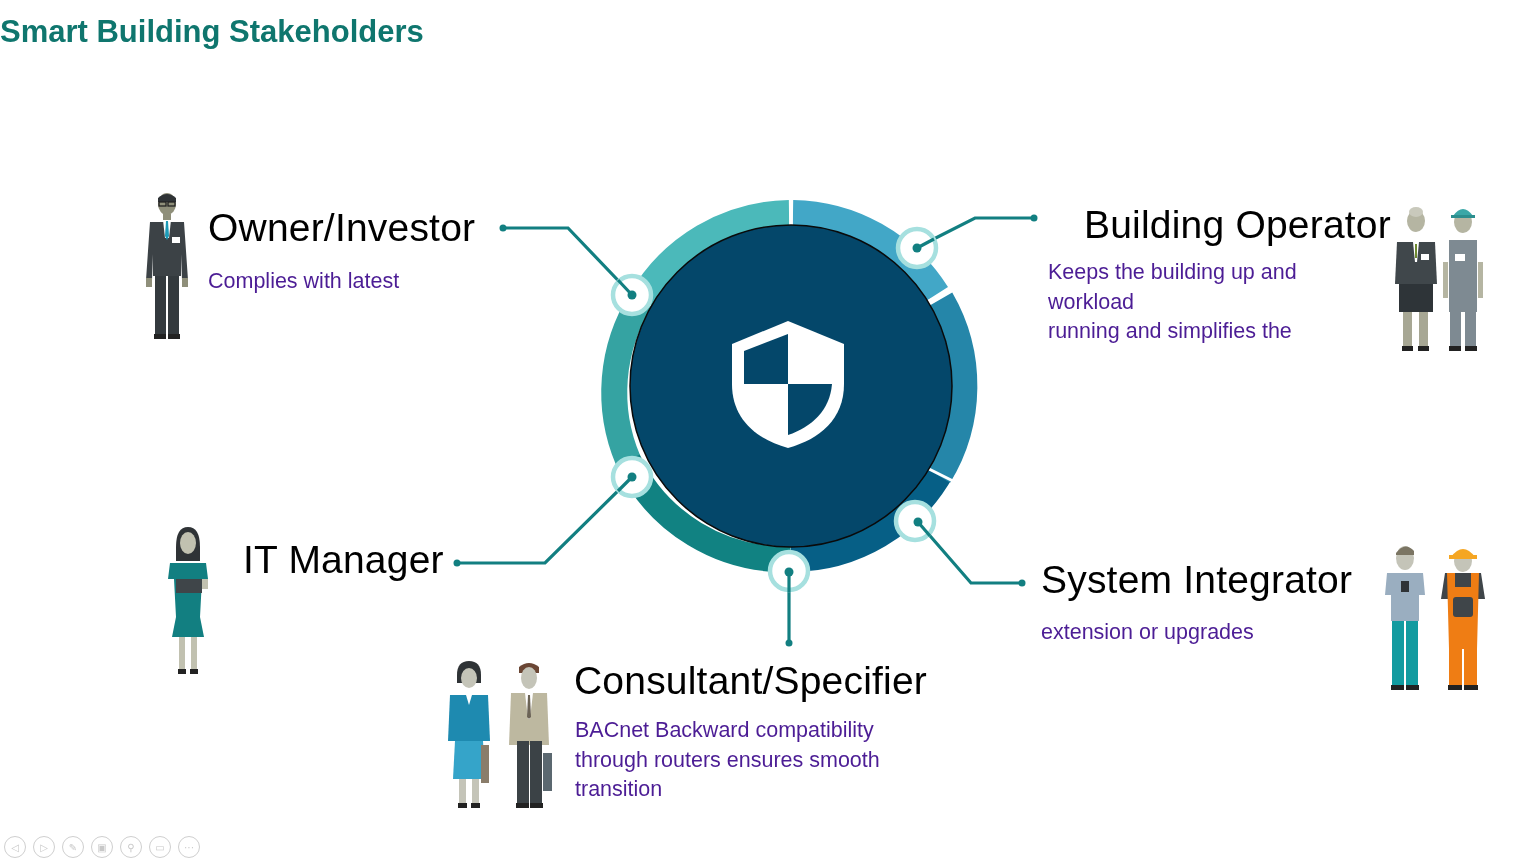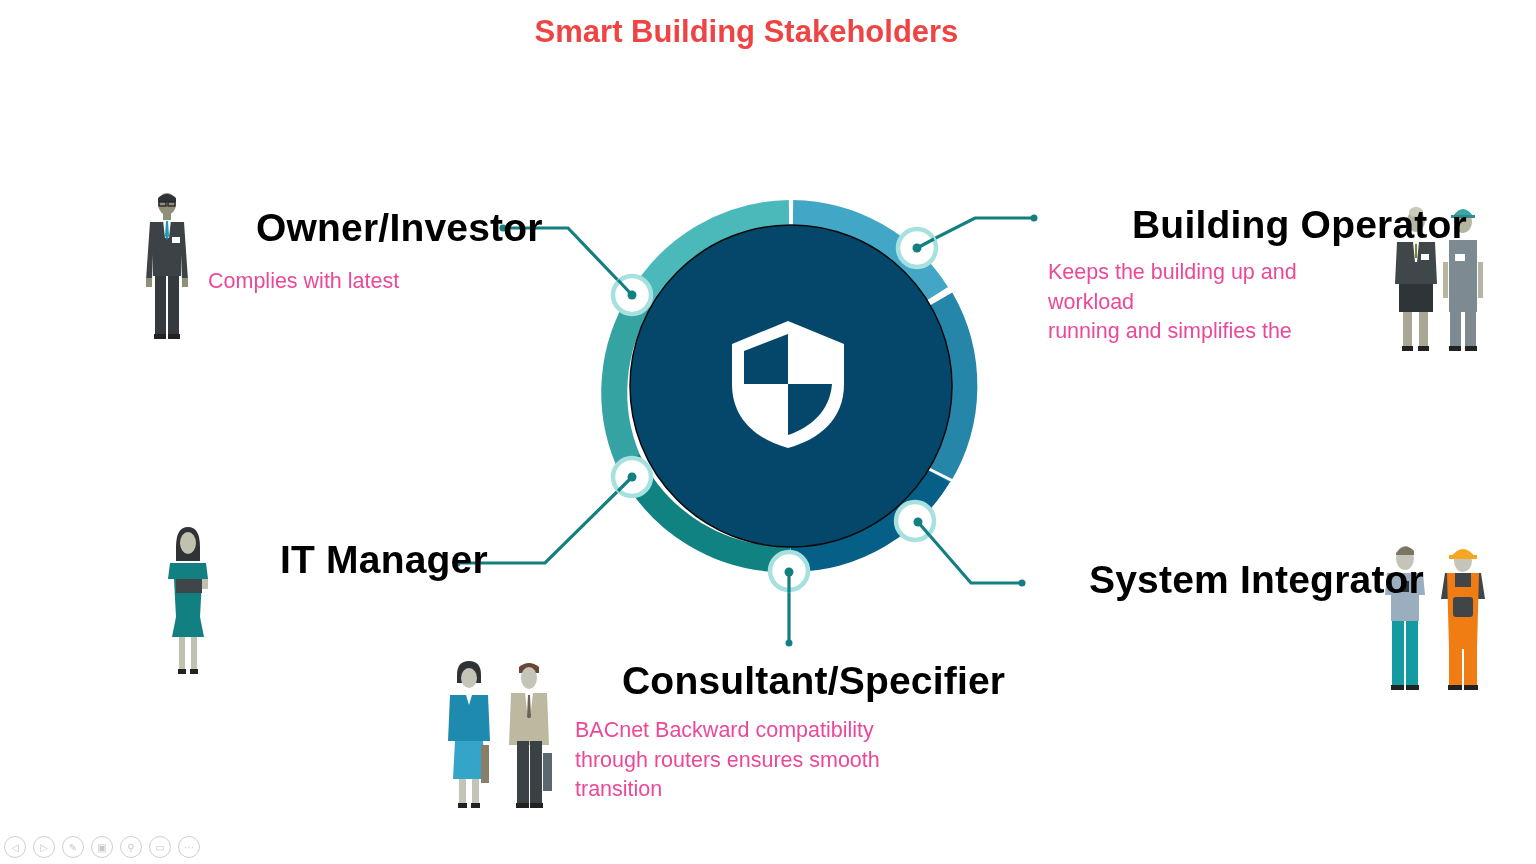--- a/index.html
+++ b/index.html
@@ -1,19 +1,19 @@
 <!DOCTYPE html>
 <html><head>
 <meta charset="utf-8">
 <style>
   html, body { margin:0; padding:0; }
   body { width:1536px; height:864px; background:#ffffff; position:relative; overflow:hidden; font-family:"Liberation Sans", sans-serif; }
-  .title { position:absolute; left:0; width:1493px; top:14px; text-align:center; font-size:31px; font-weight:bold; color:#ef4444; }
-  .stake-title { position:absolute; font-size:39px; font-weight:bold; color:#000; white-space:nowrap; letter-spacing:0.2px;margin-left:48px; }
-  .stake-desc { position:absolute; font-size:21.5px; color:#ec4899; line-height:29.5px; }
+  .title { position:absolute; left:0; width:1493px; top:14px; font-size:31px; font-weight:bold; color:#0f766e; }
+  .stake-title { position:absolute; font-size:39px; font-weight:normal; color:#000; white-space:nowrap; letter-spacing:0.2px; }
+  .stake-desc { position:absolute; font-size:21.5px; color:#4c1d95; line-height:29.5px; }
   .stake-desc span { display:block; white-space:nowrap; }
   svg.overlay { position:absolute; left:0; top:0; }
   .fig { position:absolute; }
   .controls { position:absolute; left:4px; top:836px; display:flex; gap:7px; }
   .ctl { width:22px; height:22px; border:1.3px solid #cfcfcf; border-radius:50%; box-sizing:border-box; display:flex; align-items:center; justify-content:center; color:#c8c8c8; font-size:10px; }
 </style>
 </head>
 <body>
 
 <div class="title">Smart Building Stakeholders</div>
@@ -148,21 +148,21 @@
     <path d="M10 20 Q10 0 22 0 Q34 0 34 20 L34 34 L10 34 Z" fill="#2f3336"></path>
     <ellipse cx="22" cy="16" rx="8" ry="11" fill="#c1c1b0"></ellipse>
     <path d="M4 36 L40 36 L42 52 L36 52 L34 90 L38 110 L6 110 L10 90 L8 52 L2 52 Z" fill="#127f81"></path>
     <rect x="10" y="52" width="26" height="14" fill="#3f4549"></rect>
     <rect x="36" y="52" width="6" height="10" fill="#c1c1b0"></rect>
     <rect x="13" y="110" width="6" height="34" fill="#c1c1b0"></rect>
       <rect x="25" y="110" width="6" height="34" fill="#c1c1b0"></rect>
     <rect x="12" y="142" width="8" height="5" fill="#222"></rect>
       <rect x="24" y="142" width="8" height="5" fill="#222"></rect>
   </svg>
-  <div class="stake-title" style="left:232px;top:538px">IT Manager</div>
+  <div class="stake-title" style="left:243px;top:538px">IT Manager</div>
   <div class="stake-desc" style="left:232px;top:596px">
   </div>
 </div>
 
 <div>
   <svg class="fig" style="left:1385px;top:543px" width="104" height="150" viewBox="0 0 104 150">
 
     <ellipse cx="20" cy="15" rx="9" ry="12" fill="#c4c4b8"></ellipse>
     <path d="M11 10 Q20 -2 29 8 L29 12 L11 12 Z" fill="#7b7563"></path>
     <path d="M2 30 L38 30 L40 52 L34 52 L34 78 L6 78 L6 52 L0 52 Z" fill="#9aaec0"></path>
@@ -178,20 +178,21 @@
     <path d="M60 30 L96 30 L100 56 L56 56 Z" fill="#3f4549"></path>
     <path d="M62 30 L70 30 L70 44 L86 44 L86 30 L94 30 L92 106 L64 106 Z" fill="#ef7d14"></path>
     <rect x="68" y="54" width="20" height="20" rx="3" fill="#3f4549"></rect>
     <rect x="64" y="104" width="13" height="40" fill="#ef7d14"></rect>
       <rect x="79" y="104" width="13" height="40" fill="#ef7d14"></rect>
     <rect x="63" y="142" width="14" height="5" fill="#222"></rect>
       <rect x="79" y="142" width="14" height="5" fill="#222"></rect>
   </svg>
   <div class="stake-title" style="left:1041px;top:558px">System Integrator</div>
   <div class="stake-desc" style="left:1041px;top:618px">
+    <span>extension or upgrades</span>
   </div>
 </div>
 
 <div>
   <svg class="fig" style="left:445px;top:661px" width="112" height="150" viewBox="0 0 112 150">
 
     <path d="M12 14 Q12 0 24 0 Q36 0 36 14 L36 22 L12 22 Z" fill="#2f3336"></path>
     <ellipse cx="24" cy="17" rx="8" ry="10" fill="#c4c4b8"></ellipse>
     <path d="M5 34 L43 34 L45 80 L3 80 Z" fill="#1e8ab0"></path>
     <path d="M21 34 L27 34 L24 44 Z" fill="#fff"></path>

